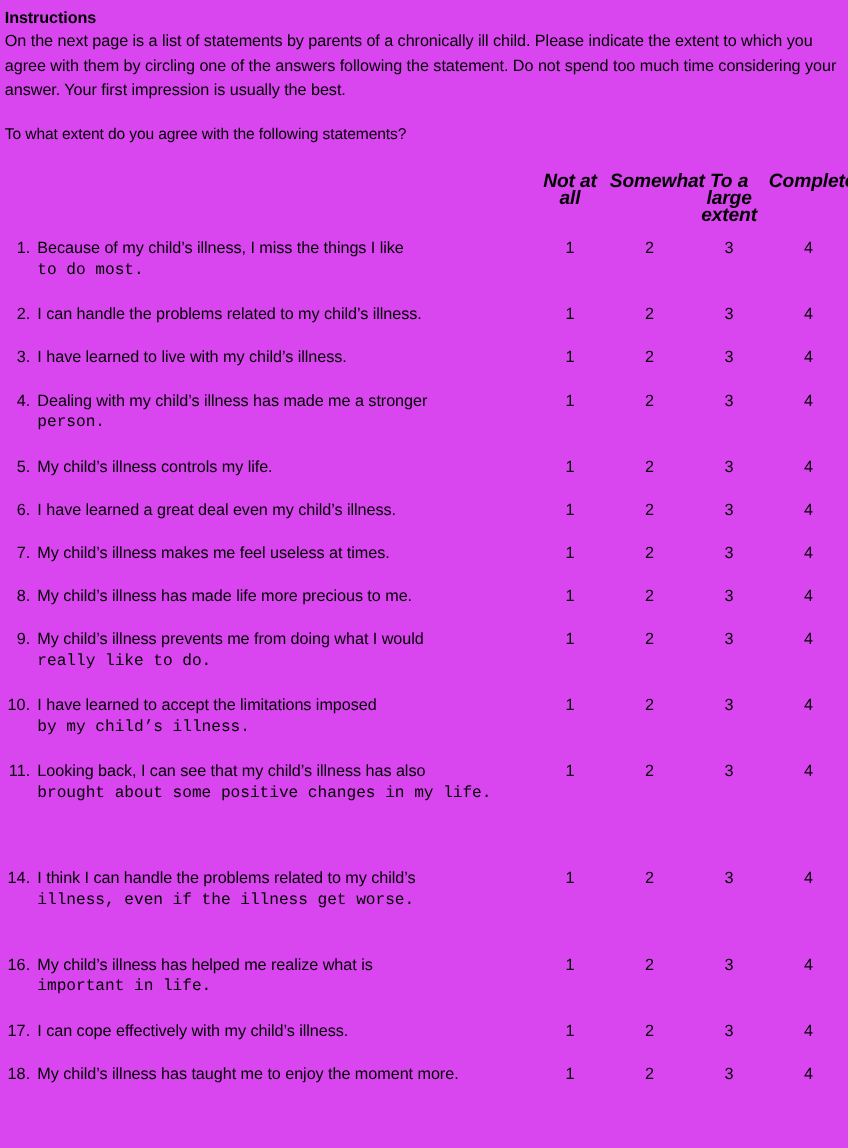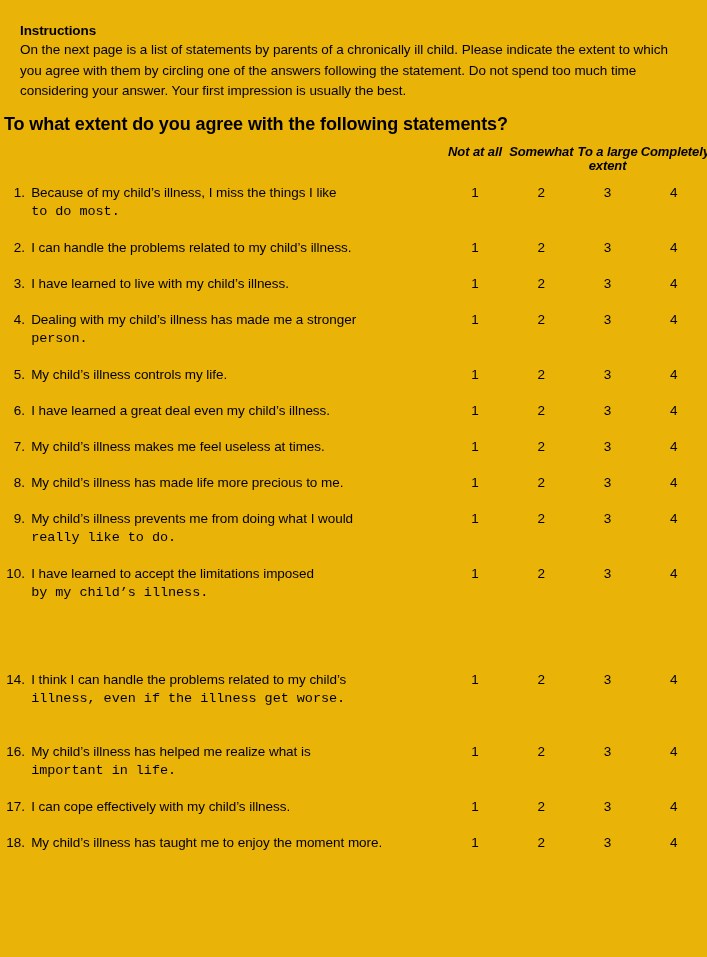--- a/index.html
+++ b/index.html
@@ -13,23 +13,23 @@
     font-family: "Liberation Sans", sans-serif;
     color: #000000;
     -webkit-font-smoothing: antialiased;
   }
 
   #page {
     position: relative;
     width: 707px;
     height: 957px;
     overflow: hidden;
-    background: #eab308;
+    background: #d946ef;
     box-sizing: border-box;
-    padding: 16px;
+    padding: 0;
   }
 
   
   #instructions-block {
     padding: 6px 8px 0 4px;
   }
 
   .instr-heading {
     font-size: 13.5px;
     font-weight: bold;
@@ -41,47 +41,47 @@
   .instr-body {
     font-size: 13.5px;
     line-height: 20.5px;
     margin: 0;
     max-width: 700px;
     letter-spacing: -0.05px;
   }
 
   
   .section-prompt {
-    font-size: 18px;
-    font-weight: bold;
+    font-size: 13px;
+    font-weight: normal;
     margin: 0;
     padding: 0 0 0 4px;
     position: absolute;
-    top: 114px;
+    top: 104px;
     left: 0;
     letter-spacing: -0.1px;
   }
 
   
   #scale-table {
     position: absolute;
     top: 145px;
     left: 0;
     width: 707px;
     border-collapse: collapse;
     table-layout: fixed;
   }
 
   #scale-table col.c-num   { width: 31px; }
   #scale-table col.c-text  { width: 409px; }
   #scale-table col.c-opt   { width: 66px; }
 
   
   .hdr-cell {
-    font-size: 13px;
+    font-size: 16px;
     font-style: italic;
     text-align: center;
     vertical-align: top;
     line-height: 14px;
     padding: 0 0 10px 0;
     letter-spacing: -0.1px;
   }
 
   .hdr-spacer {
     padding: 0;
@@ -270,20 +270,28 @@
           <td class="item-num">10.</td>
           <td class="item-text"><span>I have learned to accept the limitations imposed</span><span class="line2">by my child’s illness.</span></td>
           <td class="opt-cell">1</td>
           <td class="opt-cell">2</td>
           <td class="opt-cell">3</td>
           <td class="opt-cell">4</td>
         </tr>
         <tr class="row-gap">
           <td colspan="6"></td>
         </tr>
+        <tr class="item-row">
+          <td class="item-num">11.</td>
+          <td class="item-text"><span>Looking back, I can see that my child’s illness has also</span><span class="line2">brought about some positive changes in my life.</span></td>
+          <td class="opt-cell">1</td>
+          <td class="opt-cell">2</td>
+          <td class="opt-cell">3</td>
+          <td class="opt-cell">4</td>
+        </tr>
         <tr class="row-gap">
           <td colspan="6"></td>
         </tr>
         <tr class="row-gap">
           <td colspan="6"></td>
         </tr>
         <tr class="row-gap">
           <td colspan="6"></td>
         </tr>
         <tr class="item-row">

